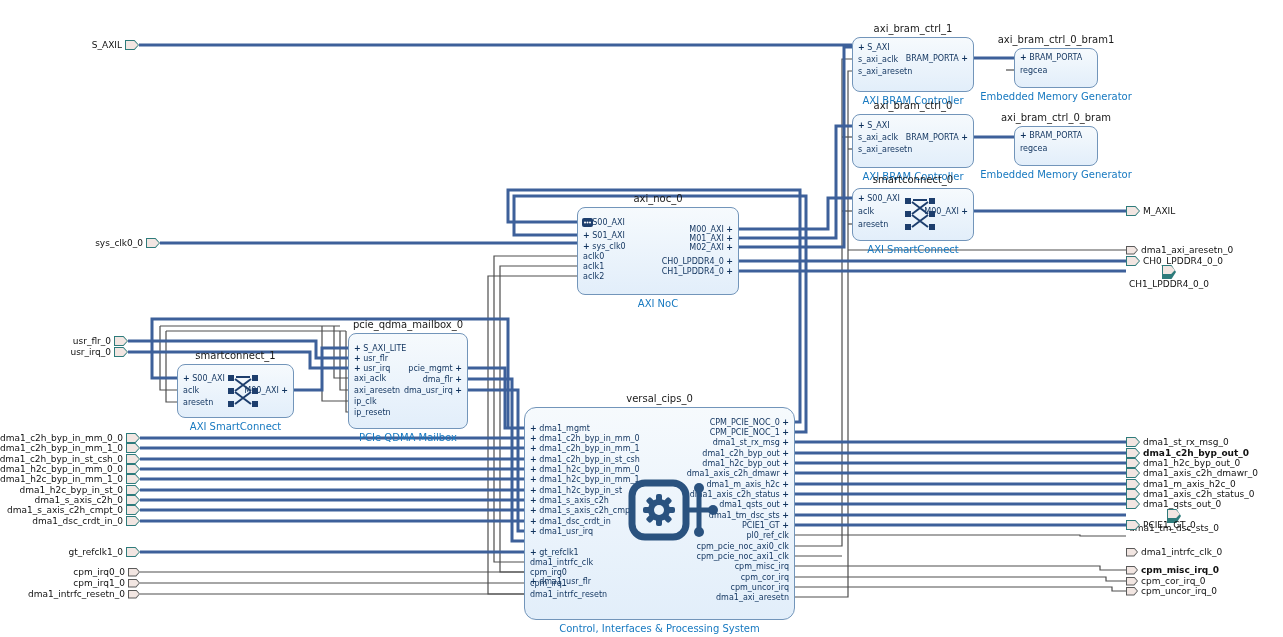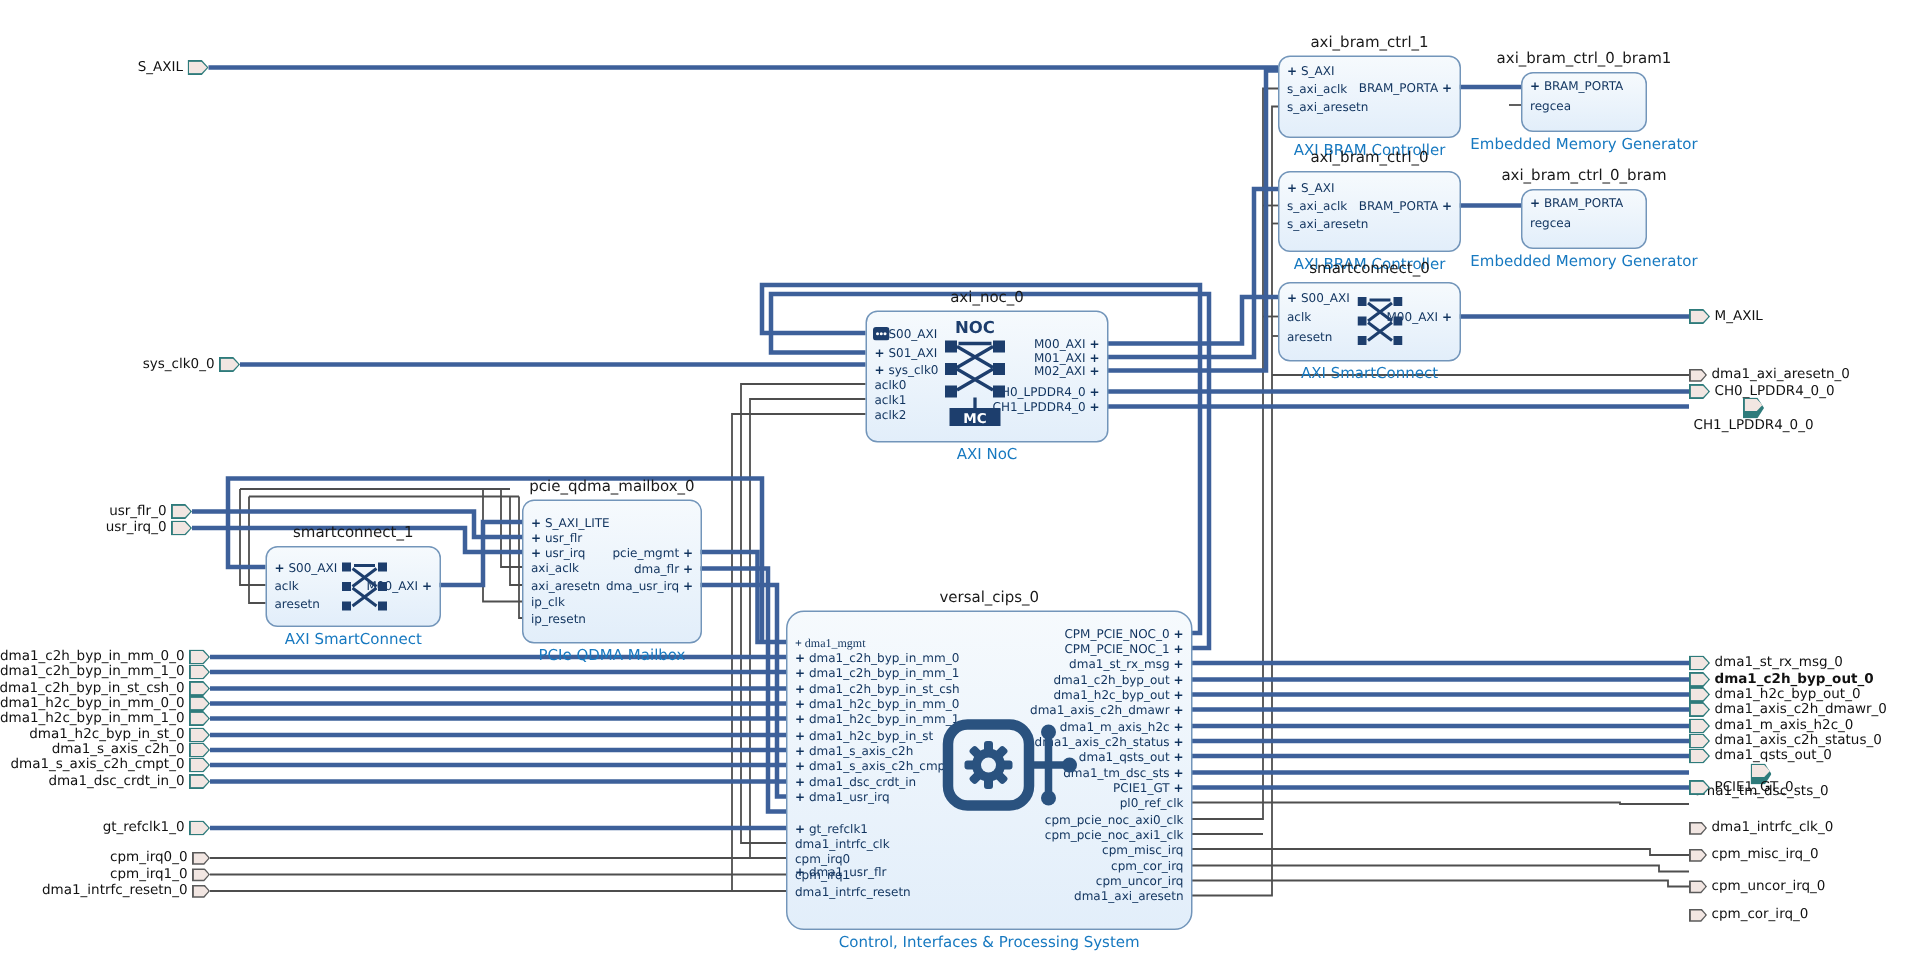--- a/index.html
+++ b/index.html
@@ -163,39 +163,20 @@
         <span class="port l" style="top: 23px;"><span class="plus">+</span> <span>S01_AXI</span></span>
         <span class="port l" style="top: 34px;"><span class="plus">+</span> <span>sys_clk0</span></span>
         <span class="port l" style="top: 44px;"><span>aclk0</span></span>
         <span class="port l" style="top: 54px;"><span>aclk1</span></span>
         <span class="port l" style="top: 64px;"><span>aclk2</span></span>
         <span class="port r" style="top: 17px;"><span>M00_AXI</span> <span class="plus">+</span></span>
         <span class="port r" style="top: 26px;"><span>M01_AXI</span> <span class="plus">+</span></span>
         <span class="port r" style="top: 35px;"><span>M02_AXI</span> <span class="plus">+</span></span>
         <span class="port r" style="top: 49px;"><span>CH0_LPDDR4_0</span> <span class="plus">+</span></span>
         <span class="port r" style="top: 59px;"><span>CH1_LPDDR4_0</span> <span class="plus">+</span></span>
-        <span class="icon" style="left: 46px; top: 3px;"><svg width="52" height="76" viewBox="0 0 52 76">
-            <text x="26" y="11" font-size="11" font-weight="bold" fill="#1d3e6d" text-anchor="middle">NOC</text>
-            <g fill="#1d3e6d">
-              <rect x="6" y="16" width="8" height="8"></rect>
-              <rect x="38" y="16" width="8" height="8"></rect>
-              <rect x="6" y="31" width="8" height="8"></rect>
-              <rect x="38" y="31" width="8" height="8"></rect>
-              <rect x="6" y="46" width="8" height="8"></rect>
-              <rect x="38" y="46" width="8" height="8"></rect>
-            </g>
-            <g stroke="#1d3e6d" stroke-width="2.2" fill="none">
-              <path d="M15 18H37"></path>
-              <path d="M14 20L38 34M38 20L14 34"></path>
-              <path d="M14 35L38 49M38 35L14 49"></path>
-              <path d="M26 54V61"></path>
-            </g>
-            <rect x="9" y="61" width="34" height="12" fill="#1d3e6d"></rect>
-            <text x="26" y="71" font-size="9" font-weight="bold" fill="#fff" text-anchor="middle">MC</text>
-          </svg></span>
         <span class="icon" style="left: 4px; top: 4px;"><svg width="11" height="9" viewBox="0 0 11 9">
             <rect width="11" height="9" rx="2" fill="#1d3e6d"></rect>
             <circle cx="3" cy="4.5" r="1" fill="#fff"></circle>
             <circle cx="5.5" cy="4.5" r="1" fill="#fff"></circle>
             <circle cx="8" cy="4.5" r="1" fill="#fff"></circle>
           </svg></span>
       </div>
       <div class="block" style="left: 348px; top: 333px; width: 118px; height: 94px;">
         <div class="title">pcie_qdma_mailbox_0</div>
         <div class="tlabel">PCIe QDMA Mailbox</div>
@@ -229,21 +210,21 @@
             <g stroke="#1d3e6d" stroke-width="2" fill="none">
               <path d="M8 3H22"></path>
               <path d="M7 5L23 17M23 5L7 17"></path>
               <path d="M7 18L23 30M23 18L7 30"></path>
             </g>
           </svg></span>
       </div>
       <div class="block" style="left: 524px; top: 407px; width: 269px; height: 211px; border-radius: 12px;">
         <div class="title">versal_cips_0</div>
         <div class="tlabel">Control, Interfaces &amp; Processing System</div>
-        <span class="port l" style="top: 16px; font-family: Liberation Serif, serif;"><span class="plus">+</span> <span>dma1_mgmt</span></span>
+        <span class="port l" style="top: 16px;"><span class="plus">+</span> <span>dma1_mgmt</span></span>
         <span class="port l" style="top: 26px;"><span class="plus">+</span> <span>dma1_c2h_byp_in_mm_0</span></span>
         <span class="port l" style="top: 36px;"><span class="plus">+</span> <span>dma1_c2h_byp_in_mm_1</span></span>
         <span class="port l" style="top: 47px;"><span class="plus">+</span> <span>dma1_c2h_byp_in_st_csh</span></span>
         <span class="port l" style="top: 57px;"><span class="plus">+</span> <span>dma1_h2c_byp_in_mm_0</span></span>
         <span class="port l" style="top: 67px;"><span class="plus">+</span> <span>dma1_h2c_byp_in_mm_1</span></span>
         <span class="port l" style="top: 78px;"><span class="plus">+</span> <span>dma1_h2c_byp_in_st</span></span>
         <span class="port l" style="top: 88px;"><span class="plus">+</span> <span>dma1_s_axis_c2h</span></span>
         <span class="port l" style="top: 98px;"><span class="plus">+</span> <span>dma1_s_axis_c2h_cmpt</span></span>
         <span class="port l" style="top: 109px;"><span class="plus">+</span> <span>dma1_dsc_crdt_in</span></span>
         <span class="port l" style="top: 119px;"><span class="plus">+</span> <span>dma1_usr_irq</span></span>
@@ -474,27 +455,27 @@
           <i></i>
         </span>
         <span class="lbl">PCIE1_GT_0</span>
       </div>
       <div class="ext right" style="left: 1126px; top: 546px;">
         <span class="pa sc">
           <i></i>
         </span>
         <span class="lbl">dma1_intrfc_clk_0</span>
       </div>
-      <div class="ext right" style="left: 1126px; top: 564px;">
+      <div class="ext right" style="left: 1126px; top: 564px; font-weight: bold;">
         <span class="pa sc">
           <i></i>
         </span>
         <span class="lbl">cpm_misc_irq_0</span>
       </div>
-      <div class="ext right" style="left: 1126px; top: 604px;">
+      <div class="ext right" style="left: 1126px; top: 575px;">
         <span class="pa sc">
           <i></i>
         </span>
         <span class="lbl">cpm_cor_irq_0</span>
       </div>
       <div class="ext right" style="left: 1126px; top: 585px;">
         <span class="pa sc">
           <i></i>
         </span>
         <span class="lbl">cpm_uncor_irq_0</span>

